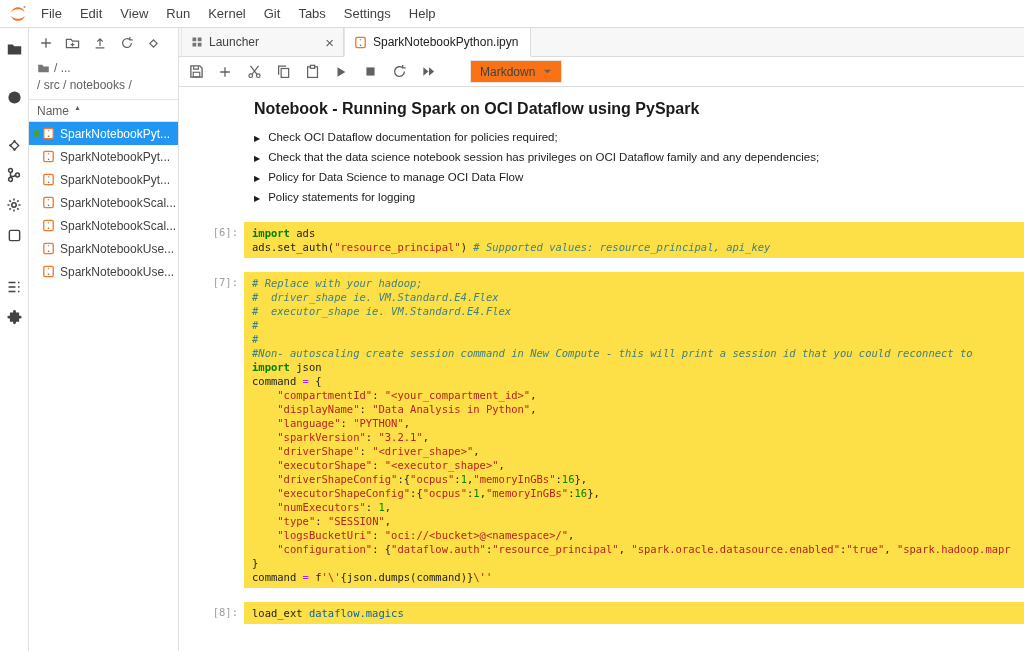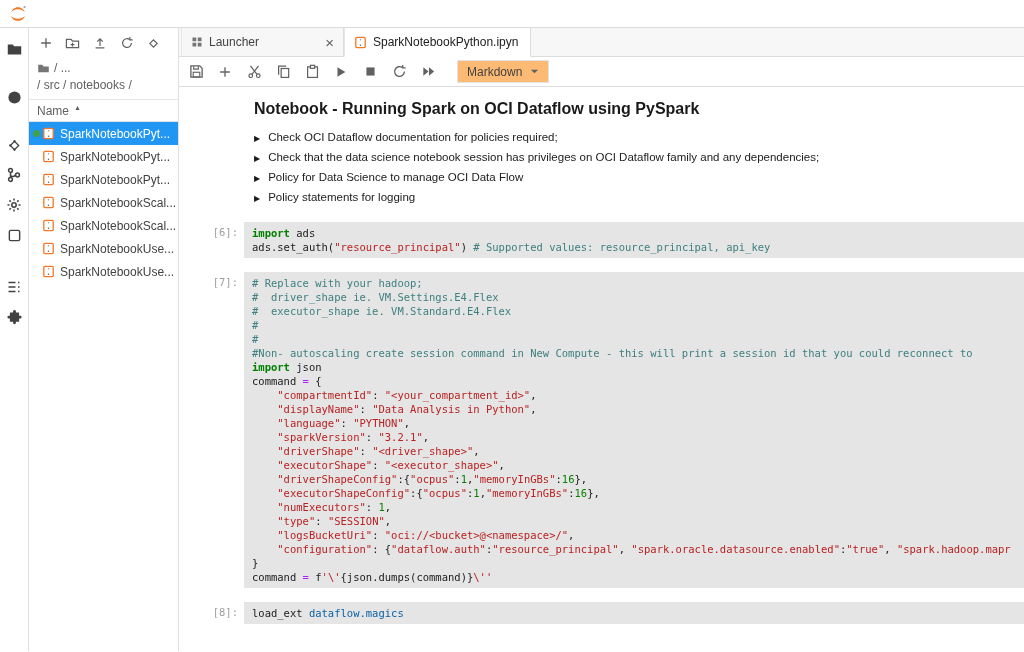--- a/index.html
+++ b/index.html
@@ -39,35 +39,35 @@
 .tab{display:flex;align-items:center;gap:6px;padding:0 9px;font-size:12px;color:#424242;
   background:#f7f7f7;border-right:1px solid #dcdcdc;border-left:1px solid #e6e6e6;cursor:default}
 .tab.t0{width:163px}
 .tab.t1{width:187px}
 .tab.active{background:#fff;border-bottom:1px solid #fff;margin-bottom:-1px;color:#212121}
 .tab-close{margin-left:auto;color:#616161;font-size:15px;line-height:1}
 .dirty-dot{width:7px;height:7px;background:#1a1a1a;border-radius:50%;margin-left:auto}
 .nb-toolbar{height:30px;border-bottom:1px solid #dcdcdc;display:flex;align-items:center;
   padding:0 9px;gap:13px}
 .tb-icon{width:16px;height:16px;display:flex;align-items:center;justify-content:center}
-.cell-type-select{display:flex;align-items:center;gap:8px;border:1px solid #e3e3e3;background:#fdba74;
-  height:23px;padding:8px 9px;font-size:12px;color:#424242;margin-left:8px;cursor:default}
+.cell-type-select{display:flex;align-items:center;gap:8px;border:1px solid #e3e3e3;background:#f97316;
+  height:23px;padding:8px 9px;font-size:12px;color:#424242;margin-left:21px;cursor:default}
 
 .nb-content{flex:1;overflow:hidden;padding-top:3px;background:#fff}
 .cell{display:flex;align-items:flex-start;margin-bottom:14px}
 .collapser{width:5px;margin-left:14px;border-radius:2px;flex-shrink:0}
 .cell.selected .collapser{background:#2196f3}
 .prompt{width:46px;text-align:right;padding:4px 6px 0 0;font-family:"DejaVu Sans Mono",monospace;
   font-size:10.5px;color:#9e9e9e;flex-shrink:0}
-.cell-input{flex:1;background:#e5e5e5;padding:4px 8px;overflow:hidden;min-width:0}
+.cell-input{flex:1;background:#fde047;padding:4px 8px;overflow:hidden;min-width:0}
 .code-line{font-family:"DejaVu Sans Mono",monospace;font-size:10.5px;line-height:14px;
   white-space:pre;color:#212121}
 .tok-kw{color:#008000;font-weight:bold}
 .tok-st{color:#ba2121}
-.tok-cm{color:#408080;}
+.tok-cm{color:#408080;font-style:italic}
 .tok-nm{color:#088000}
 .tok-op{color:#aa22ff}
 .tok-bl{color:#0b61a4}
 .md-cell{margin-bottom:12px}
 .md-body{flex:1;padding:4px 10px 0;min-width:0}
 .md-title{font-size:16px;font-weight:bold;color:#1a1a1a;margin:6px 0 12px}
 .md-bullet{display:flex;align-items:baseline;gap:8px;font-size:11.5px;color:#212121;
   line-height:15px;margin-bottom:4px}
 .tri{font-size:8px;color:#1a1a1a;flex-shrink:0}
 svg{display:block}
@@ -76,20 +76,31 @@
 <body>
 
 <div class="menubar">
   <span class="logo">
     <svg width="20" height="20" viewBox="0 0 24 24">
       <path d="M12 6.2c-4.3 0-7.2 2.3-8.3 3.8C4.8 6.6 7.7 3.8 12 3.8s7.2 2.8 8.3 6.2c-1.1-1.5-4-3.8-8.3-3.8z" fill="#f37726"></path>
       <path d="M12 17.8c4.3 0 7.2-2.3 8.3-3.8-1.1 3.4-4 6.2-8.3 6.2s-7.2-2.8-8.3-6.2c1.1 1.5 4 3.8 8.3 3.8z" fill="#f37726"></path>
       <circle cx="19.8" cy="3.6" r="1.3" fill="#9e9e9e"></circle>
     </svg>
   </span>
+  <span style="display:flex">
+      <span class="menu-item">File</span>
+      <span class="menu-item">Edit</span>
+      <span class="menu-item">View</span>
+      <span class="menu-item">Run</span>
+      <span class="menu-item">Kernel</span>
+      <span class="menu-item">Git</span>
+      <span class="menu-item">Tabs</span>
+      <span class="menu-item">Settings</span>
+      <span class="menu-item">Help</span>
+    </span>
 </div>
 
 <div class="layout">
 
   <div class="activitybar">
     <span class="act-icon" style="margin-top:2px">
       <svg width="17" height="17" viewBox="0 0 24 24">
           <path d="M2.5 5h7l2 2.5h10V19h-19z" fill="#424242"></path>
         </svg>
     </span>
@@ -390,21 +401,21 @@
             <div class="cell-input">
               <div class="code-line"><span class="tok-kw">import</span><span class="tok-pl"> ads</span></div>
               <div class="code-line"><span class="tok-pl">ads.set_auth(</span><span class="tok-st">"resource_principal"</span><span class="tok-pl">) </span><span class="tok-cm"># Supported values: resource_principal, api_key</span></div>
             </div>
           </div>
           <div class="cell code-cell">
             <div class="collapser"></div>
             <div class="prompt">[7]:</div>
             <div class="cell-input">
               <div class="code-line"><span class="tok-cm"># Replace with your hadoop;</span></div>
-              <div class="code-line"><span class="tok-cm">#  driver_shape ie. VM.Settings.E4.Flex</span></div>
+              <div class="code-line"><span class="tok-cm">#  driver_shape ie. VM.Standard.E4.Flex</span></div>
               <div class="code-line"><span class="tok-cm">#  executor_shape ie. VM.Standard.E4.Flex</span></div>
               <div class="code-line"><span class="tok-cm">#</span></div>
               <div class="code-line"><span class="tok-cm">#</span></div>
               <div class="code-line"><span class="tok-cm">#Non- autoscaling create session command in New Compute - this will print a session id that you could reconnect to</span></div>
               <div class="code-line"><span class="tok-kw">import</span><span class="tok-pl"> json</span></div>
               <div class="code-line"><span class="tok-pl">command </span><span class="tok-op">=</span><span class="tok-pl"> {</span></div>
               <div class="code-line"><span class="tok-pl">    </span><span class="tok-st">"compartmentId"</span><span class="tok-pl">: </span><span class="tok-st">"&lt;your_compartment_id&gt;"</span><span class="tok-pl">,</span></div>
               <div class="code-line"><span class="tok-pl">    </span><span class="tok-st">"displayName"</span><span class="tok-pl">: </span><span class="tok-st">"Data Analysis in Python"</span><span class="tok-pl">,</span></div>
               <div class="code-line"><span class="tok-pl">    </span><span class="tok-st">"language"</span><span class="tok-pl">: </span><span class="tok-st">"PYTHON"</span><span class="tok-pl">,</span></div>
               <div class="code-line"><span class="tok-pl">    </span><span class="tok-st">"sparkVersion"</span><span class="tok-pl">: </span><span class="tok-st">"3.2.1"</span><span class="tok-pl">,</span></div>

